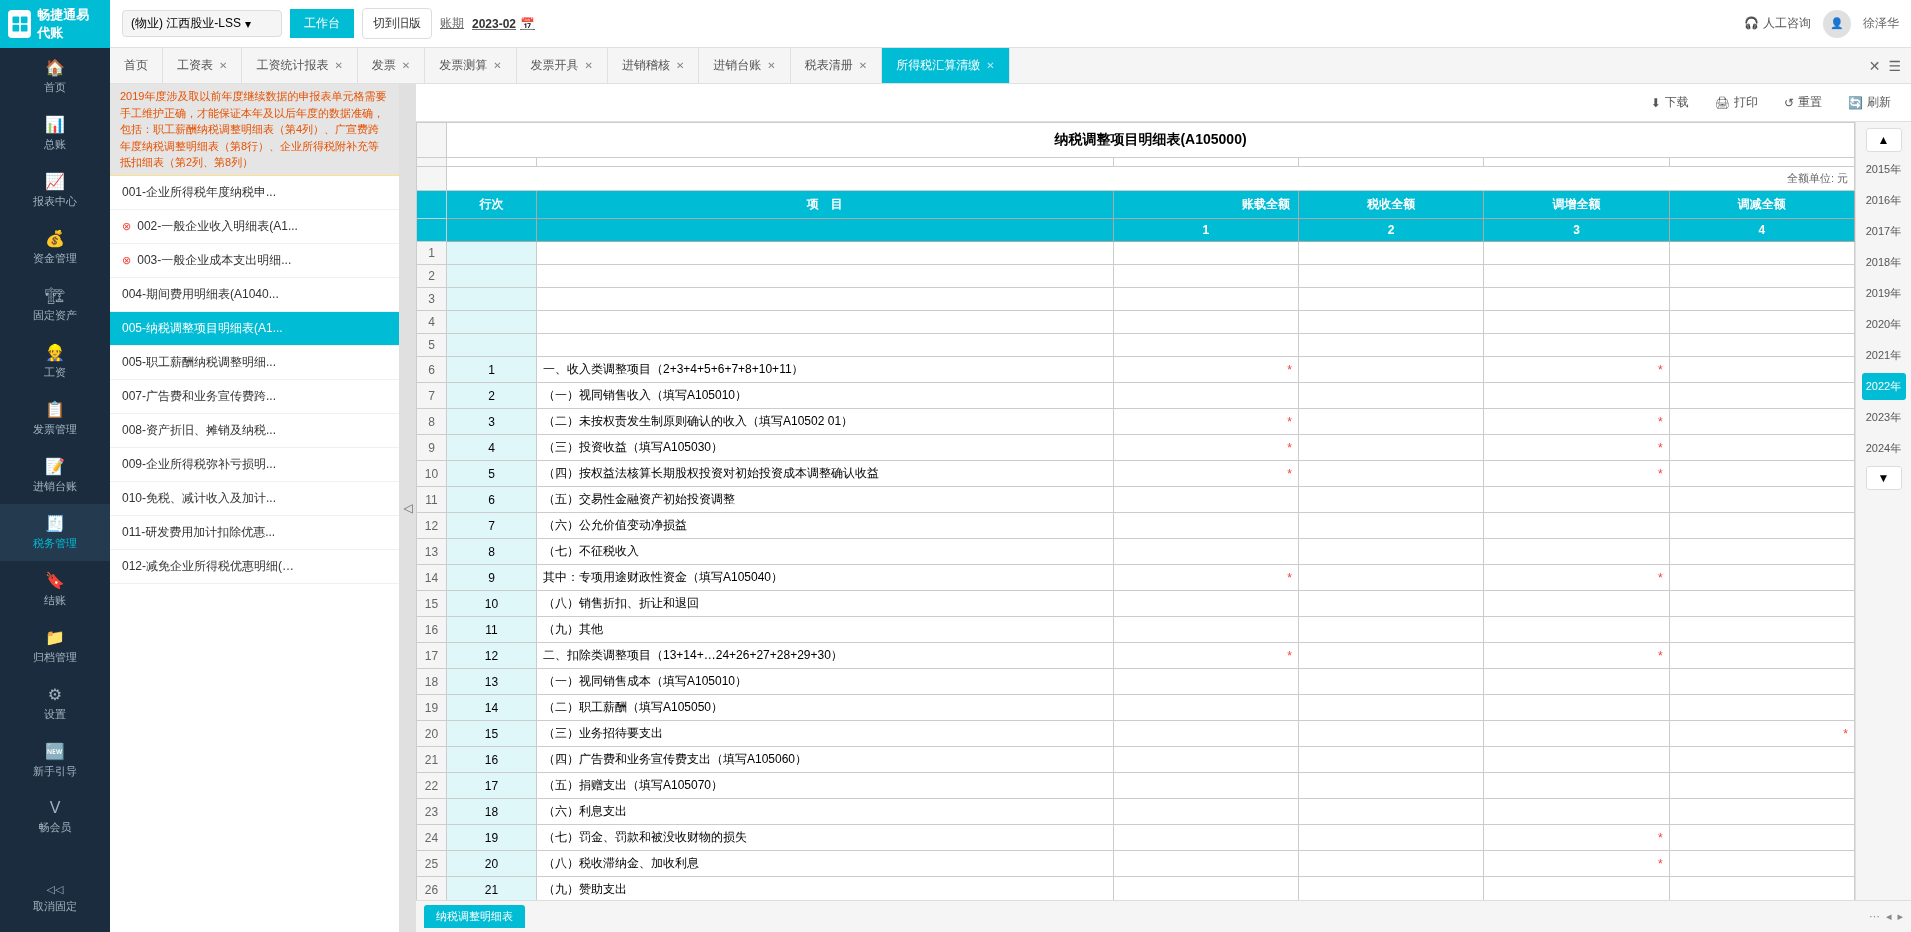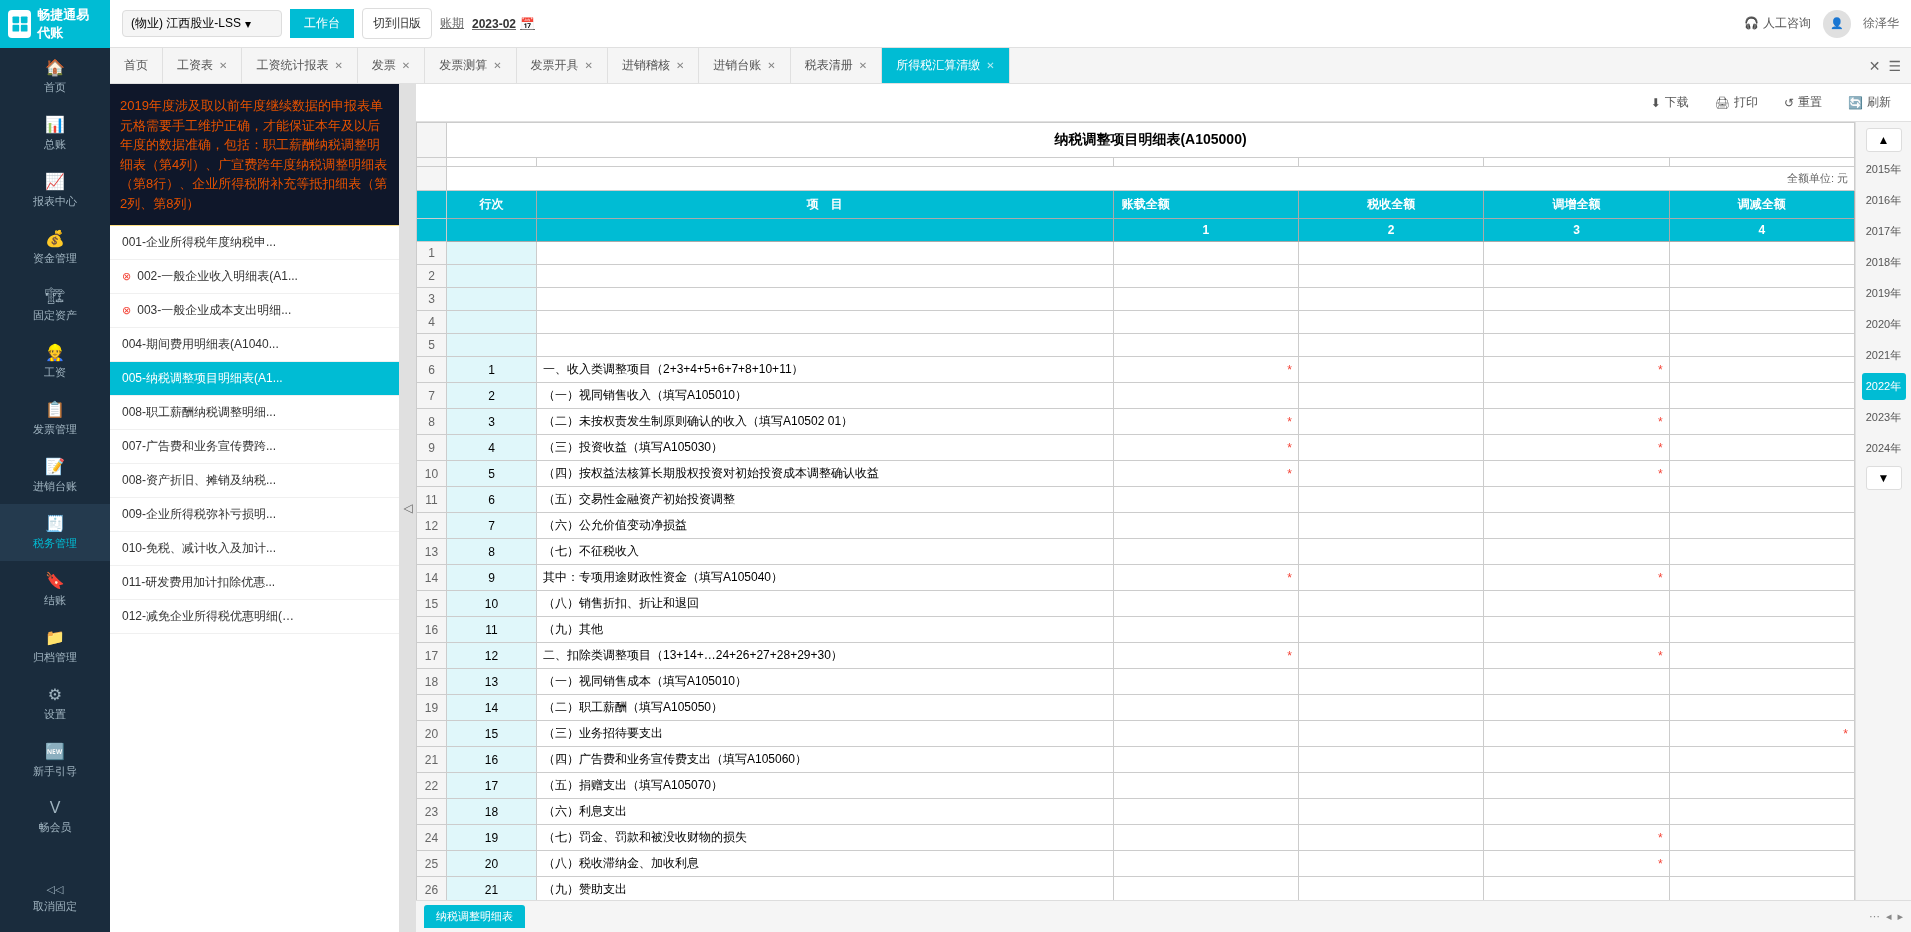--- a/index.html
+++ b/index.html
@@ -35,21 +35,21 @@
     .tab.active { background: #00bcd4; color: #fff; }
     .tab .tab-close { font-size: 10px; opacity: 0.7; }
     .tab.active .tab-close { color: #fff; }
     .tabs-end { margin-left: auto; display: flex; align-items: center; padding: 0 10px; gap: 8px; color: #666; }
 
     
     .content { flex: 1; display: flex; overflow: hidden; }
 
     
     .left-panel { width: 290px; background: #fff; border-right: 1px solid #e0e0e0; display: flex; flex-direction: column; flex-shrink: 0; overflow: hidden; }
-    .left-panel-notice { background: #0f172a; color: #e65100; font-size: 13px; padding: 12px 10px; border-bottom: 1px solid #ffe082; line-height: 1.5; }
+    .left-panel-notice { background: #e5e5e5; color: #e65100; font-size: 11px; padding: 4px 10px; border-bottom: 1px solid #ffe082; line-height: 1.5; }
     .left-panel-list { flex: 1; overflow-y: auto; }
     .list-item { padding: 8px 12px; cursor: pointer; font-size: 12px; color: #333; border-bottom: 1px solid #f0f0f0; display: flex; align-items: center; gap: 6px; }
     .list-item.active { background: #00bcd4; color: #fff; }
     .list-item .item-warn { color: #f44336; font-size: 11px; }
     .collapse-btn { width: 16px; background: #e0e0e0; display: flex; align-items: center; justify-content: center; cursor: pointer; font-size: 12px; color: #666; flex-shrink: 0; }
 
     
     .right-panel { flex: 1; display: flex; flex-direction: column; overflow: hidden; }
     .right-toolbar { padding: 6px 12px; display: flex; align-items: center; justify-content: flex-end; gap: 10px; background: #fff; border-bottom: 1px solid #e0e0e0; flex-shrink: 0; }
     .toolbar-btn { background: none; border: none; cursor: pointer; font-size: 12px; color: #555; display: flex; align-items: center; gap: 4px; padding: 4px 8px; }
@@ -247,21 +247,21 @@
             <span class="item-warn">⊗</span>
             <span>003-一般企业成本支出明细...</span>
           </div>
           <div class="list-item">
             <span>004-期间费用明细表(A1040...</span>
           </div>
           <div class="list-item active">
             <span>005-纳税调整项目明细表(A1...</span>
           </div>
           <div class="list-item">
-            <span>008-职工薪酬纳税调整明细...</span>
+            <span>005-职工薪酬纳税调整明细...</span>
           </div>
           <div class="list-item">
             <span>007-广告费和业务宣传费跨...</span>
           </div>
           <div class="list-item">
             <span>008-资产折旧、摊销及纳税...</span>
           </div>
           <div class="list-item">
             <span>009-企业所得税弥补亏损明...</span>
           </div>
@@ -318,21 +318,21 @@
                   <td class="data-cell"></td>
                 </tr>
                 <tr>
                   <td class="row-num"></td>
                   <td colspan="6" style="text-align: right; color: rgb(102, 102, 102); font-size: 11px;">全额单位: 元</td>
                 </tr>
                 <tr>
                   <th class="row-num" style="background: rgb(0, 188, 212); color: rgb(255, 255, 255);"></th>
                   <th style="background: rgb(0, 188, 212); color: rgb(255, 255, 255); text-align: center; border: 1px solid rgb(170, 170, 170); padding: 5px 8px;">行次</th>
                   <th style="background: rgb(0, 188, 212); color: rgb(255, 255, 255); text-align: center; border: 1px solid rgb(170, 170, 170); padding: 5px 8px;">项　目</th>
-                  <th style="background: rgb(0, 188, 212); color: rgb(255, 255, 255); text-align: left; border: 1px solid rgb(170, 170, 170); padding: 5px 8px;">账载全额</th>
+                  <th style="background: rgb(0, 188, 212); color: rgb(255, 255, 255); text-align: right; border: 1px solid rgb(170, 170, 170); padding: 5px 8px;">账载全额</th>
                   <th style="background: rgb(0, 188, 212); color: rgb(255, 255, 255); text-align: center; border: 1px solid rgb(170, 170, 170); padding: 5px 8px;">税收全额</th>
                   <th style="background: rgb(0, 188, 212); color: rgb(255, 255, 255); text-align: center; border: 1px solid rgb(170, 170, 170); padding: 5px 8px;">调增全额</th>
                   <th style="background: rgb(0, 188, 212); color: rgb(255, 255, 255); text-align: center; border: 1px solid rgb(170, 170, 170); padding: 5px 8px;">调减全额</th>
                 </tr>
                 <tr>
                   <th class="row-num" style="background: rgb(0, 188, 212);"></th>
                   <th style="background: rgb(0, 188, 212); color: rgb(255, 255, 255); text-align: center; border: 1px solid rgb(170, 170, 170);"></th>
                   <th style="background: rgb(0, 188, 212); color: rgb(255, 255, 255); text-align: center; border: 1px solid rgb(170, 170, 170);"></th>
                   <th style="background: rgb(0, 188, 212); color: rgb(255, 255, 255); text-align: center; border: 1px solid rgb(170, 170, 170);">1</th>
                   <th style="background: rgb(0, 188, 212); color: rgb(255, 255, 255); text-align: center; border: 1px solid rgb(170, 170, 170);">2</th>

